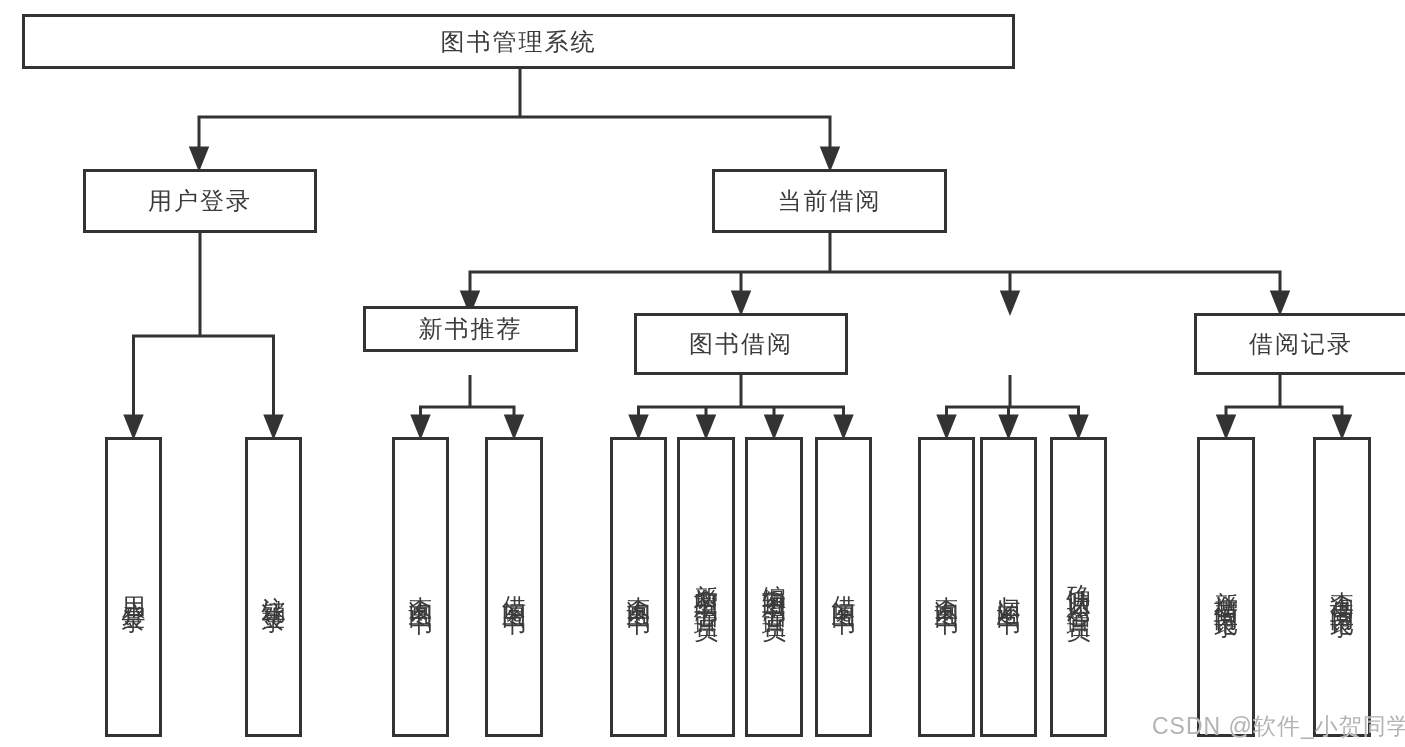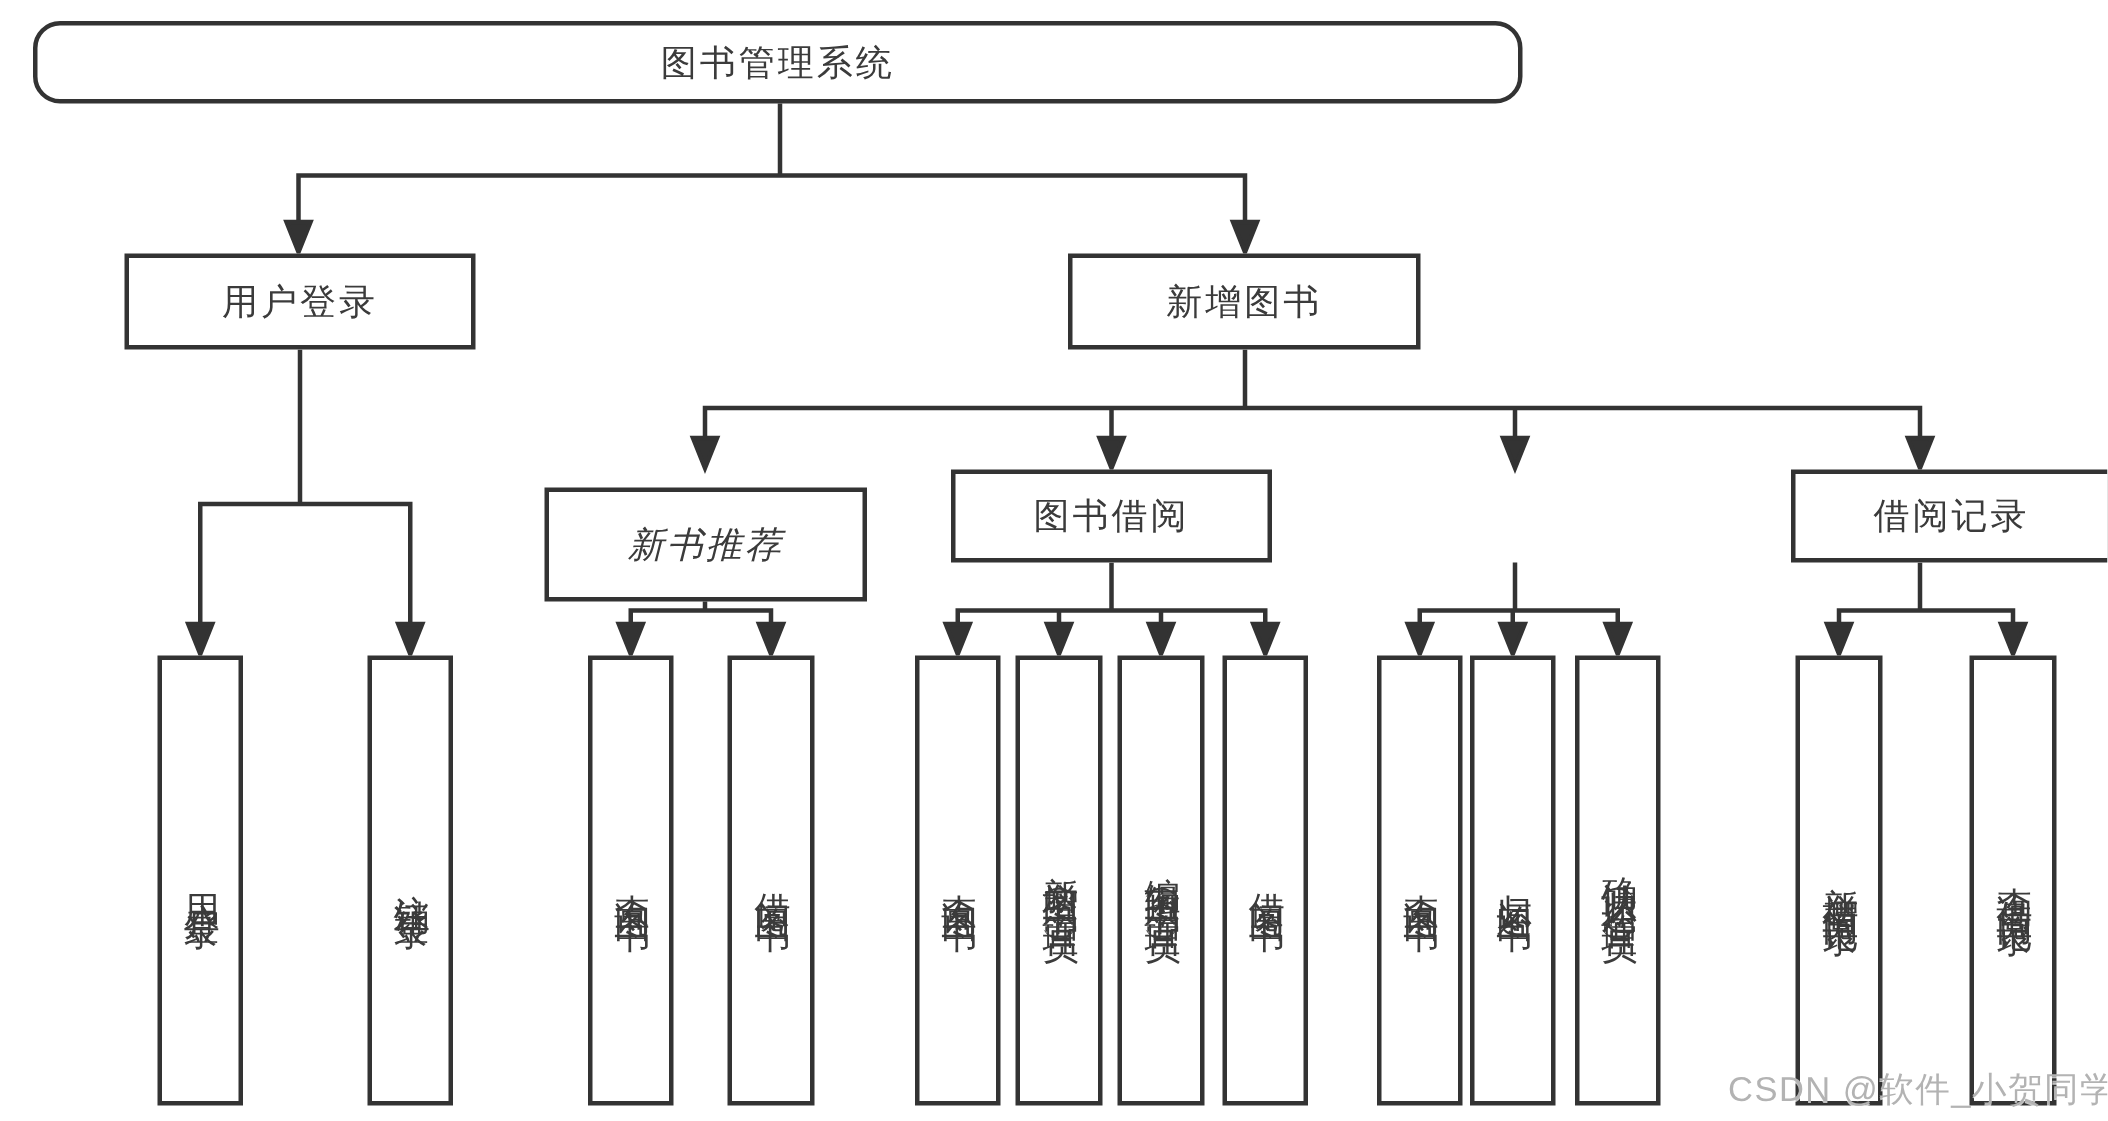--- a/index.html
+++ b/index.html
@@ -98,26 +98,26 @@
       <polygon points="1070.5,416 1086.5,416 1078.5,436"></polygon>
     </g>
 
     <g stroke="#333333" stroke-width="3" fill="#333333">
       <path d="M1280 375 L1280 407 M1224.5 407 L1343.5 407 M1226 407 L1226 419 M1342 407 L1342 419" fill="none"></path>
       <polygon points="1218,416 1234,416 1226,436"></polygon>
       <polygon points="1334,416 1350,416 1342,436"></polygon>
     </g>
   </svg>
 
-  <div class="node" style="left:22px; top:14px; width:993px; height:55px;border-radius:18px;">图书管理系统</div>
+  <div class="node" style="left:22px; top:14px; width:993px; height:55px;">图书管理系统</div>
 
   <div class="node" style="left:83px; top:169px; width:234px; height:64px;">用户登录</div>
-  <div class="node" style="left:712px; top:169px; width:235px; height:64px;">新增图书</div>
+  <div class="node" style="left:712px; top:169px; width:235px; height:64px;">当前借阅</div>
 
-  <div class="node" style="left:363px; top:325px; width:215px; height:76px;font-style:italic;">新书推荐</div>
+  <div class="node" style="left:363px; top:306px; width:215px; height:46px;">新书推荐</div>
   <div class="node" style="left:634px; top:313px; width:214px; height:62px;font-family:Liberation Serif, serif;">图书借阅</div>
   <div class="node" style="left:1173px; top:313px; width:214px; height:62px;margin-left:21px;">借阅记录</div>
 
   <div class="node vert" style="left:105px; top:437px; width:57px; height:300px;">用户登录</div>
   <div class="node vert" style="left:245px; top:437px; width:57px; height:300px;">注销登录</div>
 
   <div class="node vert" style="left:392px; top:437px; width:57px; height:300px;">查询图书</div>
   <div class="node vert" style="left:485px; top:437px; width:58px; height:300px;">借阅图书</div>
 
   <div class="node vert" style="left:610px; top:437px; width:57px; height:300px;">查询图书</div>

